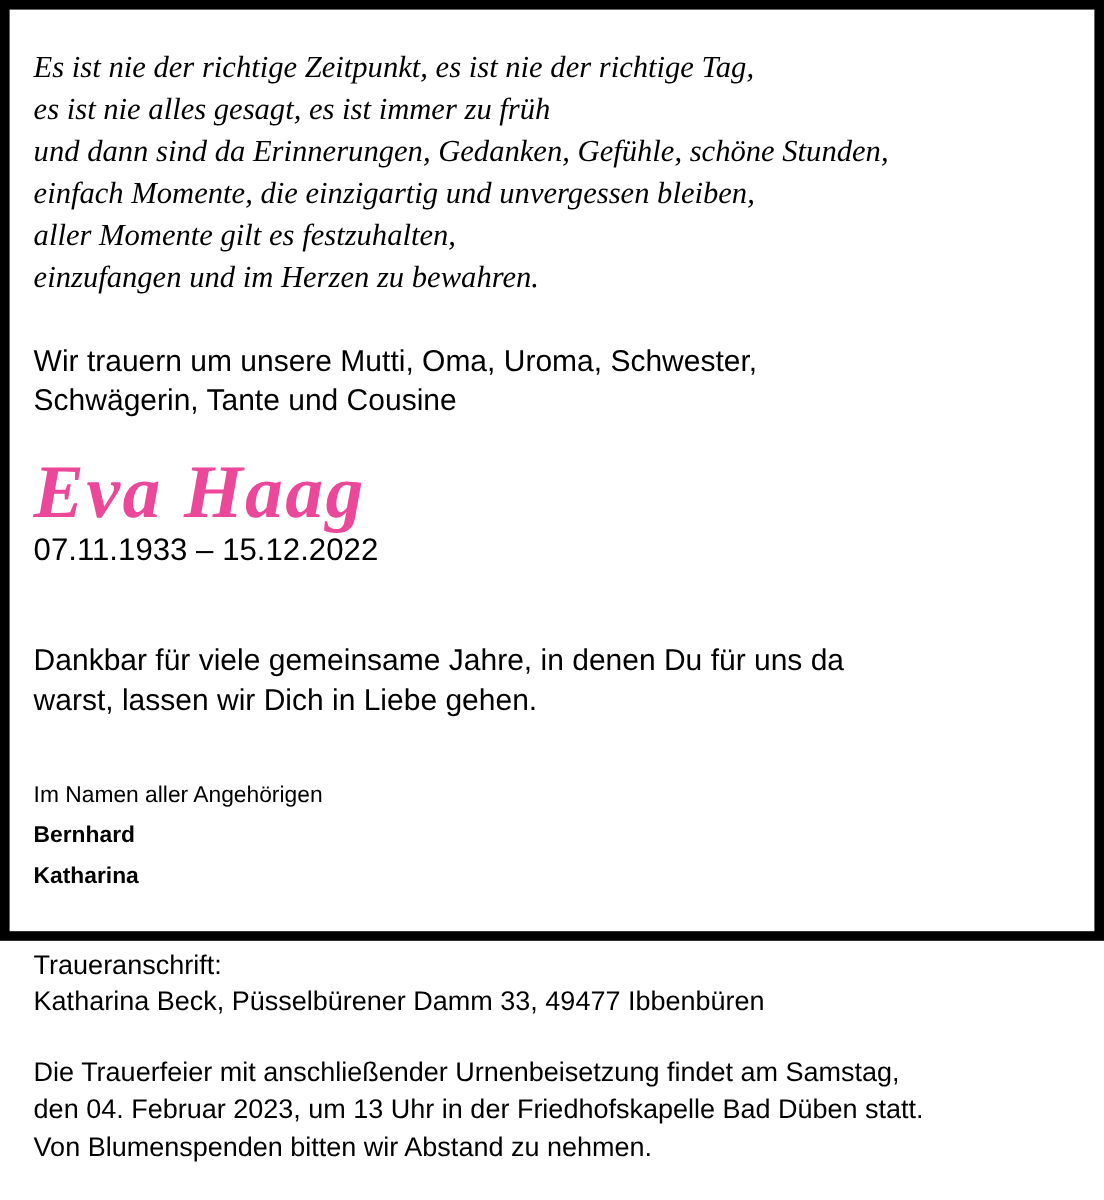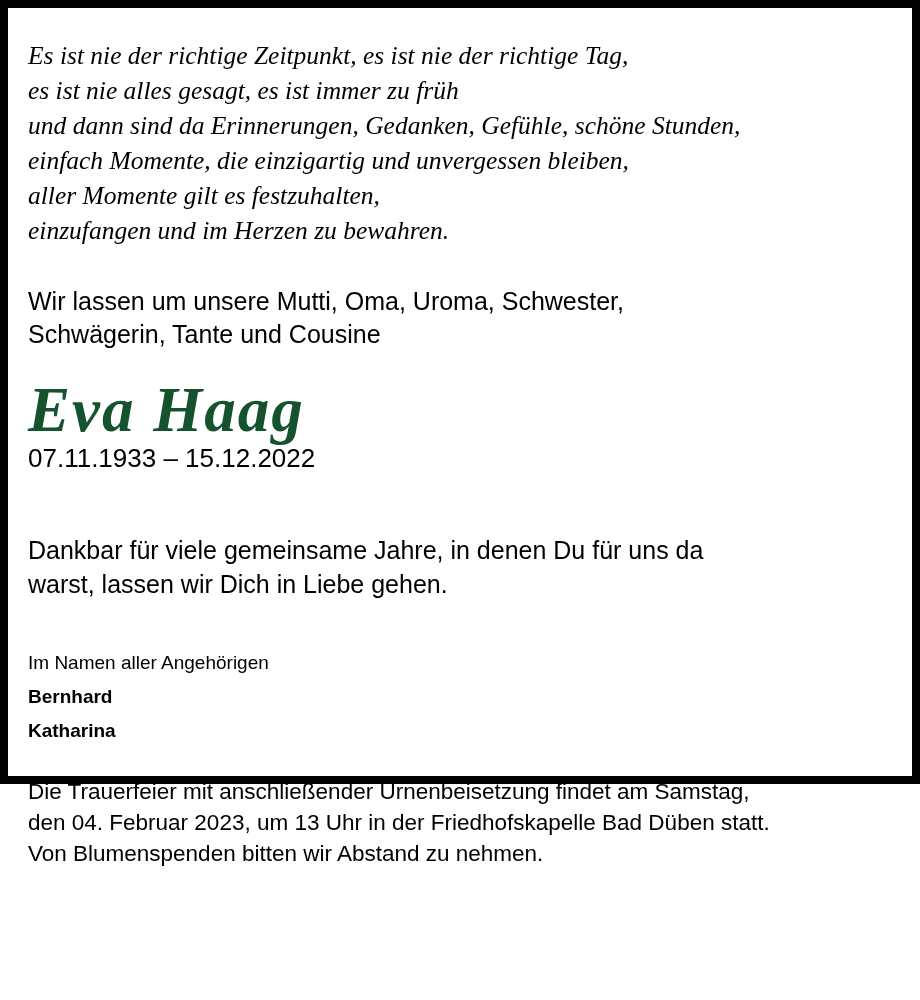--- a/index.html
+++ b/index.html
@@ -58,21 +58,21 @@
   .mourn-block .line { display: block; }
 
   
   .name {
     font-family: "Liberation Serif", "DejaVu Serif", serif;
     font-style: italic;
     font-weight: bold;
     font-size: 63px;
     line-height: 70px;
     letter-spacing: 2px;
-    color: #14532d;
+    color: #ec4899;
     margin-top: 24px;
     white-space: nowrap;
   }
 
   .dates {
     font-size: 26px;
     line-height: 30px;
     margin-top: -2px;
   }
 
@@ -114,39 +114,43 @@
     <div class="poem">
       <span class="line">Es ist nie der richtige Zeitpunkt, es ist nie der richtige Tag,</span>
       <span class="line">es ist nie alles gesagt, es ist immer zu früh</span>
       <span class="line">und dann sind da Erinnerungen, Gedanken, Gefühle, schöne Stunden,</span>
       <span class="line">einfach Momente, die einzigartig und unvergessen bleiben,</span>
       <span class="line">aller Momente gilt es festzuhalten,</span>
       <span class="line">einzufangen und im Herzen zu bewahren.</span>
     </div>
 
     <div class="sans mourn-block">
-      <span class="line">Wir lassen um unsere Mutti, Oma, Uroma, Schwester,</span>
+      <span class="line">Wir trauern um unsere Mutti, Oma, Uroma, Schwester,</span>
       <span class="line">Schwägerin, Tante und Cousine</span>
     </div>
 
     <div class="name">Eva Haag</div>
 
     <div class="sans dates">07.11.1933 – 15.12.2022</div>
 
     <div class="sans message-block">
       <span class="line">Dankbar für viele gemeinsame Jahre, in denen Du für uns da</span>
       <span class="line">warst, lassen wir Dich in Liebe gehen.</span>
     </div>
 
     <div class="sans family-block">
       <span class="line">Im Namen aller Angehörigen</span>
       <span class="line name-line">Bernhard</span>
       <span class="line name-line">Katharina</span>
     </div>
 
+    <div class="sans address-block">
+      <span class="line">Traueranschrift:</span>
+      <span class="line">Katharina Beck, Püsselbürener Damm 33, 49477 Ibbenbüren</span>
+    </div>
 
     <div class="sans service-block">
       <span class="line">Die Trauerfeier mit anschließender Urnenbeisetzung findet am Samstag,</span>
       <span class="line">den 04. Februar 2023, um 13 Uhr in der Friedhofskapelle Bad Düben statt.</span>
       <span class="line">Von Blumenspenden bitten wir Abstand zu nehmen.</span>
     </div>
 
   </div>
 </div>
 

